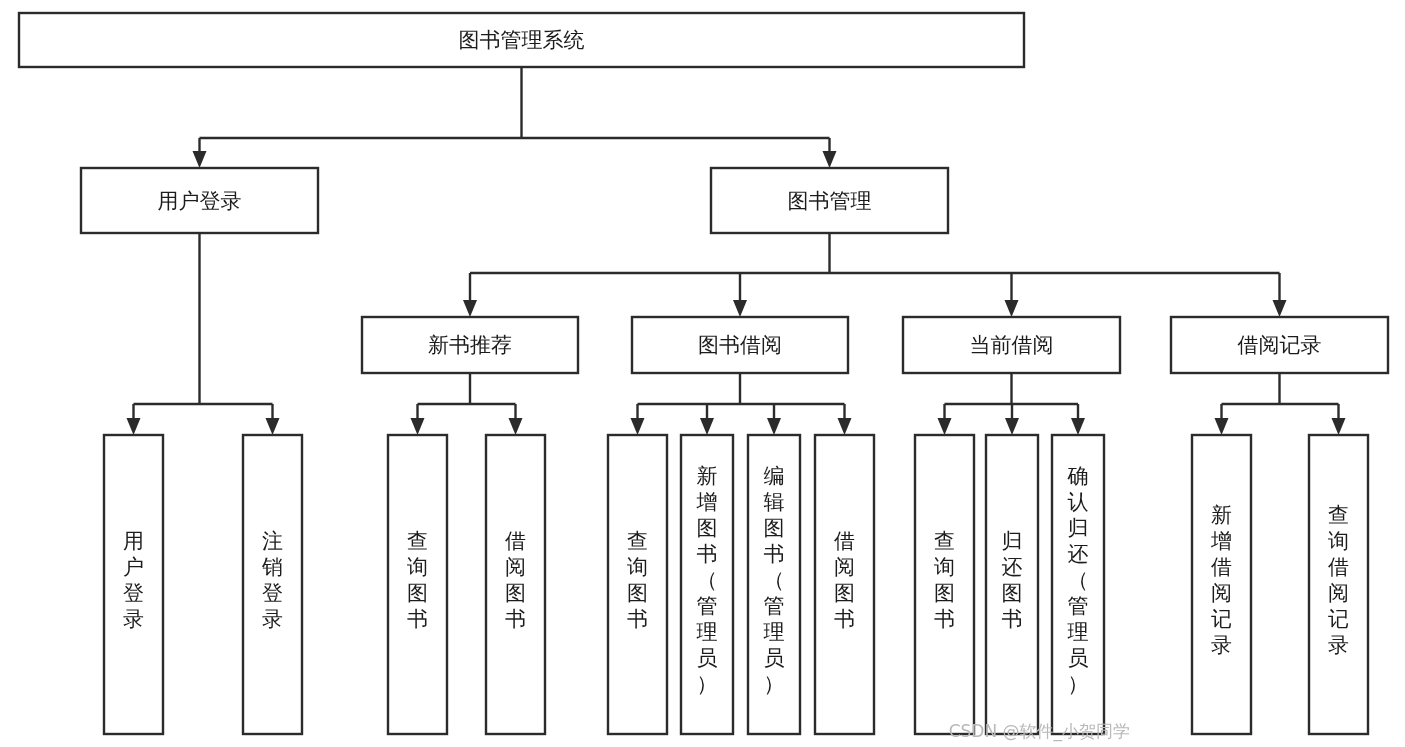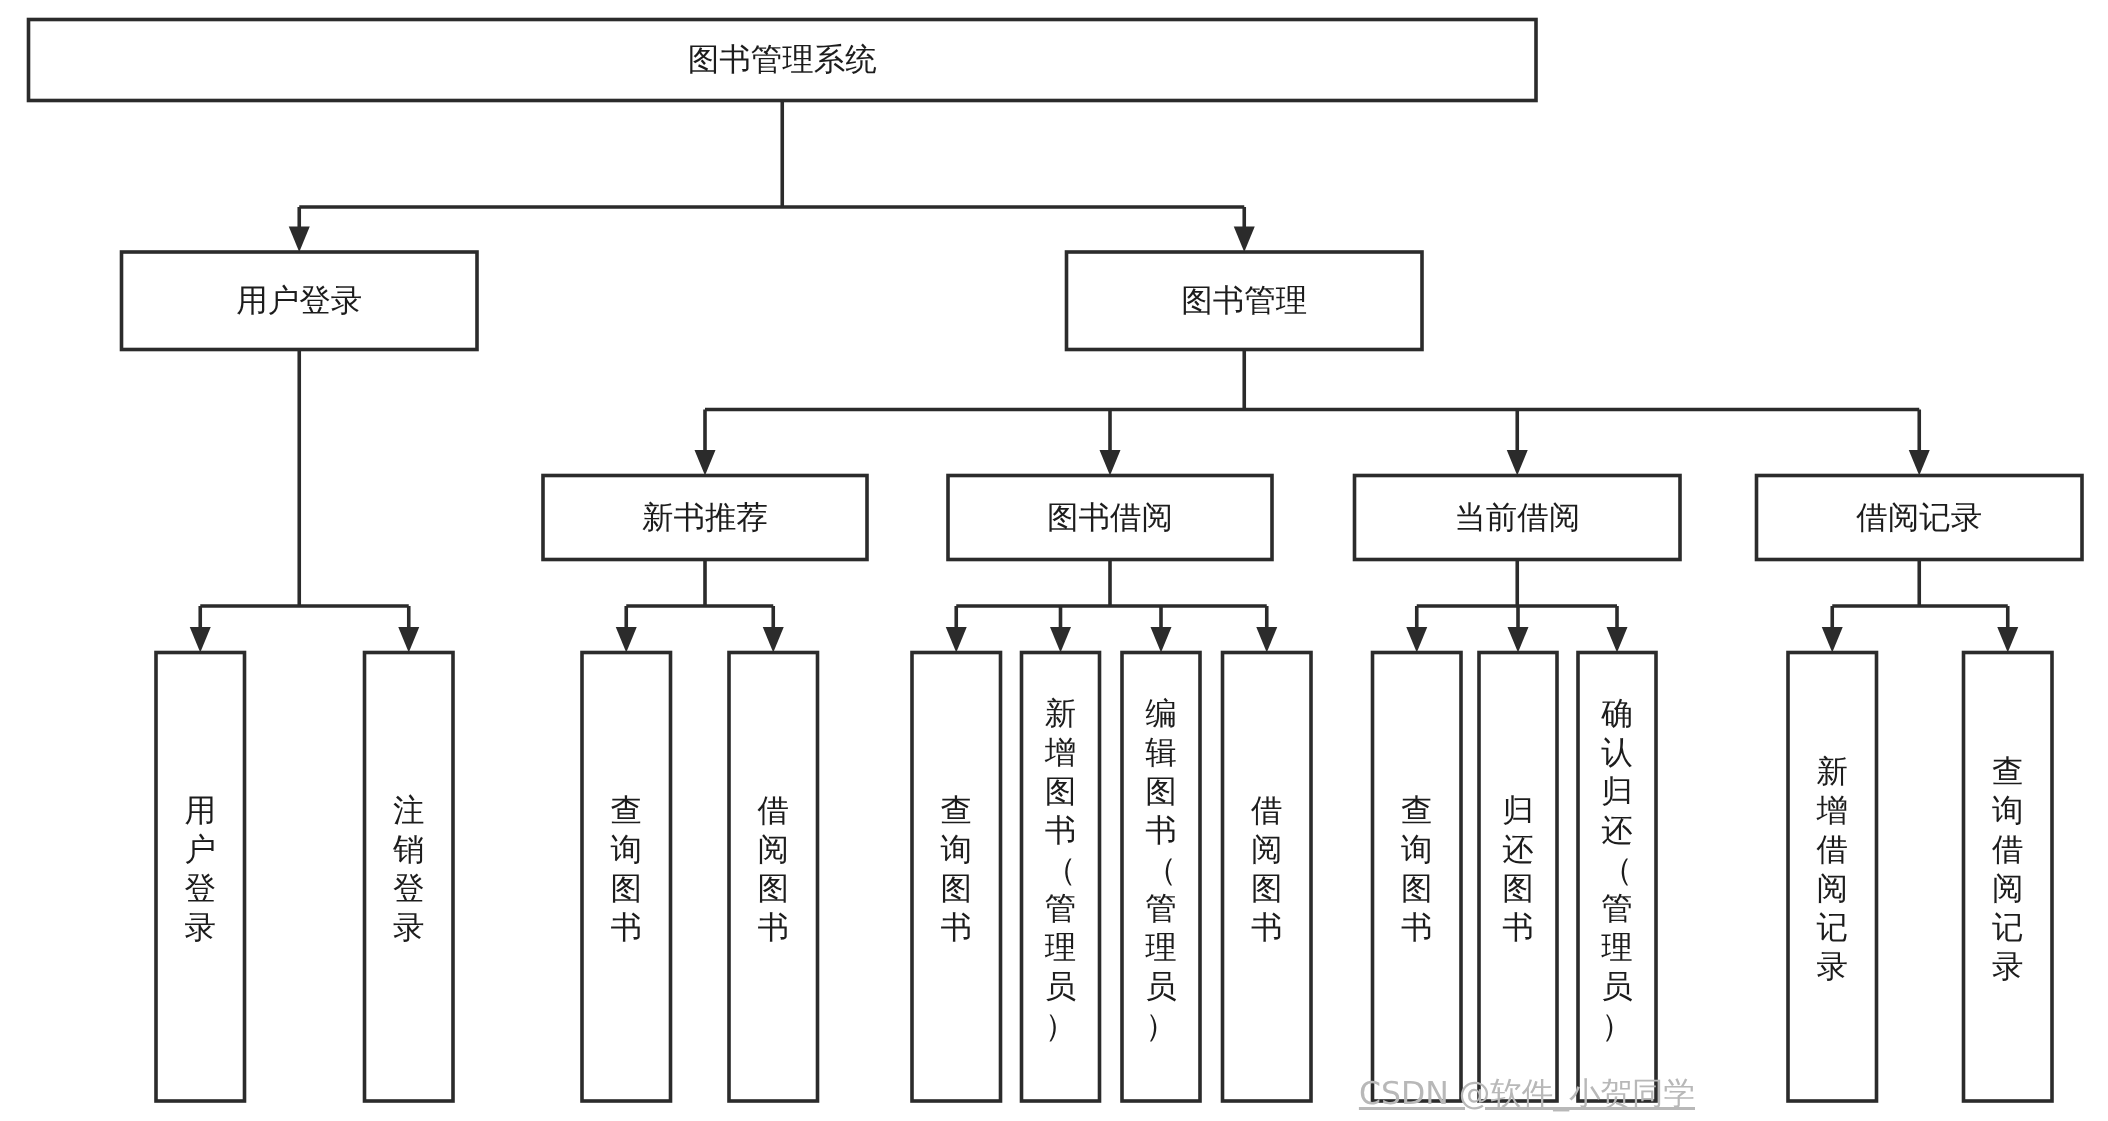--- a/index.html
+++ b/index.html
@@ -51,25 +51,24 @@
   }
   .arrow-head {
     fill: #2b2b2b;
     stroke: none;
   }
   .watermark-text {
     position: absolute;
     right: 8px;
     bottom: 4px;
     color: #b8b8b8;
-    font-size: 21px;
+    font-size: 17px;
     font-family: "DejaVu Sans", "Liberation Sans", sans-serif;
     white-space: nowrap;
     pointer-events: none;
-    text-decoration: underline;
   }
 </style>
 </head>
 <body>
 
 <div id="diagram-root">
   <svg id="tree-svg" viewBox="0 0 1405 747" xmlns="http://www.w3.org/2000/svg">
     <g id="connector-layer">
         <line x1="521.5" y1="67" x2="521.5" y2="138" class="connector"></line>
         <line x1="199.5" y1="138" x2="829.5" y2="138" class="connector"></line>

